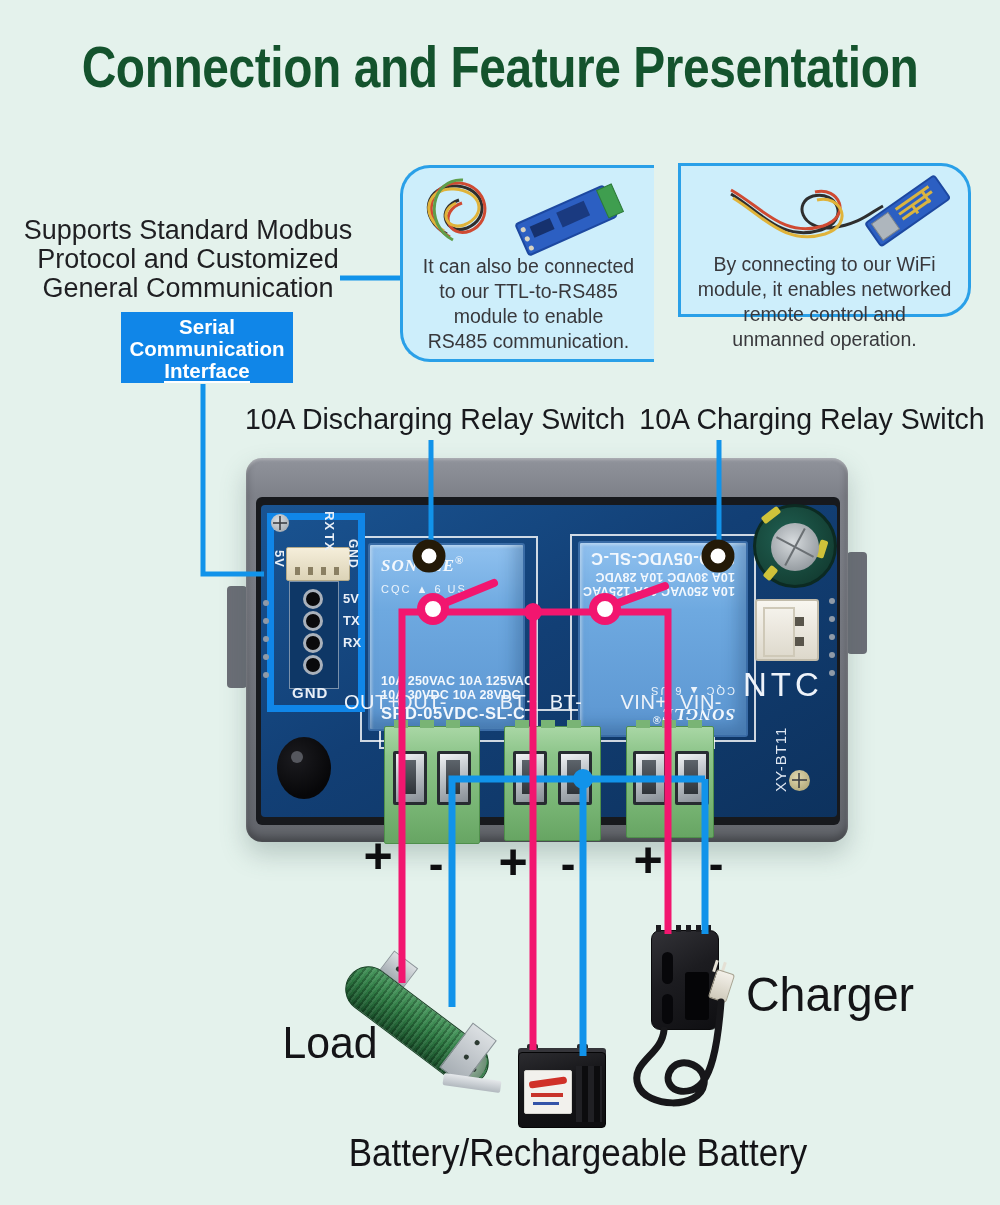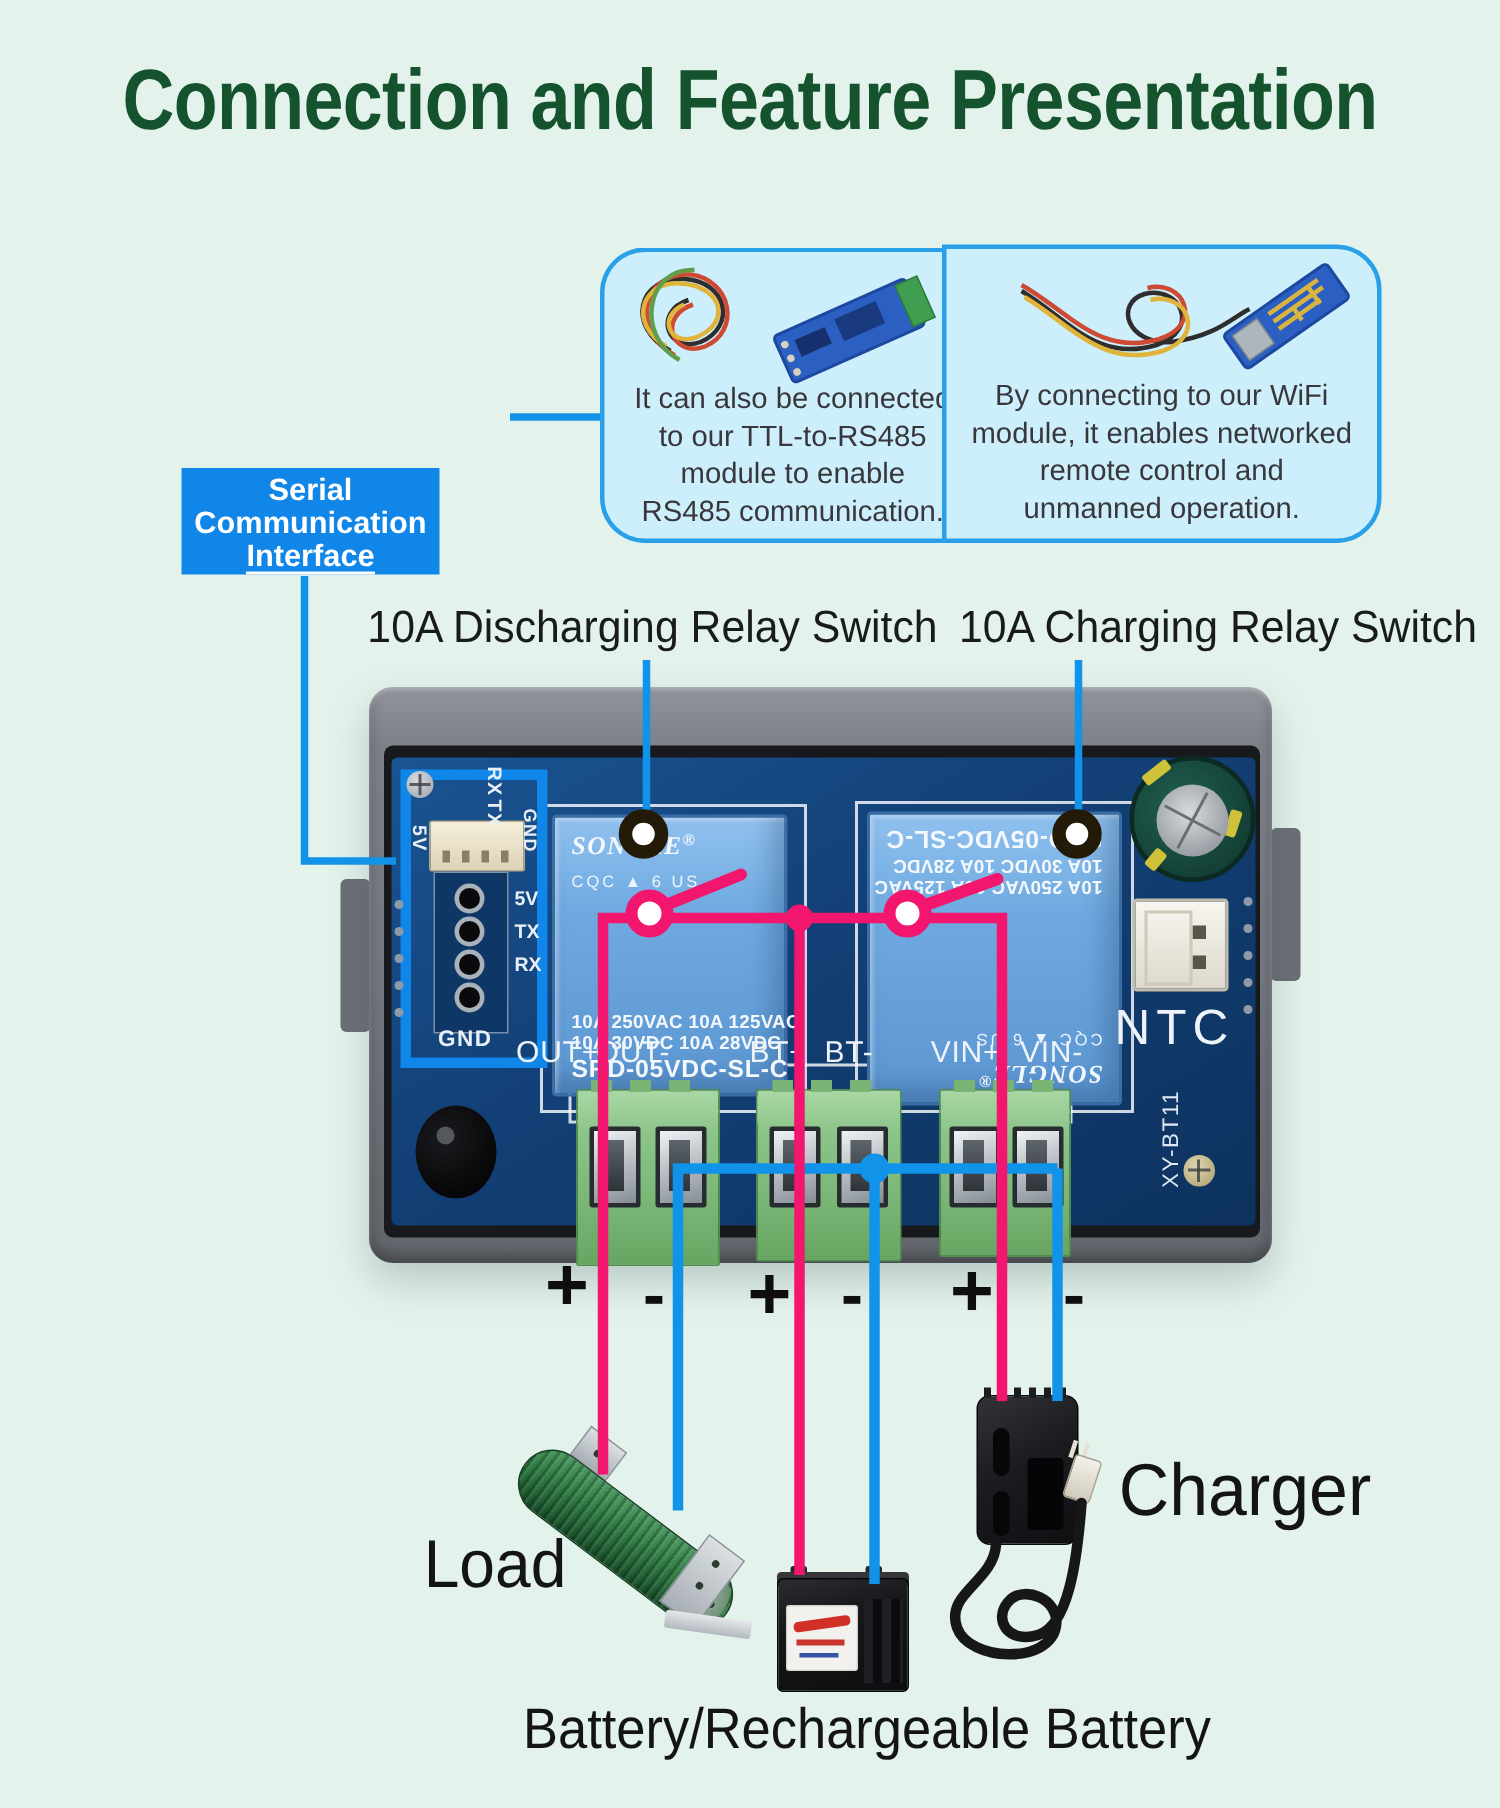--- a/index.html
+++ b/index.html
@@ -6,21 +6,21 @@
   .page{position:relative;width:1000px;height:1205px;background:#e4f2ec;font-family:"Liberation Sans",sans-serif;overflow:hidden;}
   .abs{position:absolute;}
 
   
   .title{top:34px;left:0;width:100%;text-align:center;font-size:57px;font-weight:700;color:#14532d;}
   .title>span{display:inline-block;transform:scaleX(.84);transform-origin:50% 50%;white-space:nowrap;letter-spacing:-.5px;}
 
   
   .callout{background:#cdeefb;border:3px solid #2aa0e8;box-sizing:border-box;}
   #co1{left:400px;top:165px;width:254px;height:197px;border-radius:30px 0 0 30px;border-right:none;}
-  #co2{left:628px;top:163px;width:293px;height:199px;border-radius:0 30px 30px 0;}
+  #co2{left:678px;top:163px;width:293px;height:154px;border-radius:0 30px 30px 0;}
   .co-text{left:0;width:100%;text-align:center;font-size:19.5px;line-height:25px;color:#38383c;white-space:pre-line;}
   #co1 .co-text{top:86px;}
   #co2 .co-text{top:86px;}
 
   
   .left-note{left:18px;top:216px;width:340px;text-align:center;font-size:27px;line-height:29px;color:#1f1f22;white-space:pre-line;}
   .serial-box{left:121px;top:312px;width:172px;height:71px;background:#1086e8;color:#fff;text-align:center;font-weight:700;font-size:20.5px;line-height:22px;padding-top:4px;box-sizing:border-box;}
   .serial-box .u{display:inline-block;border-bottom:2px solid #fff;line-height:20px;}
 
   
@@ -178,20 +178,23 @@
         <rect x="170" y="30" width="20" height="20" fill="#aeb6bd" stroke="#7c848b"></rect>
         <path d="M198,32 h40 M198,38 h40 M198,44 h34 M230,32 v14 M214,38 v10" stroke="#d9b441" stroke-width="3" fill="none"></path>
       </g>
     </svg>
     <div class="abs co-text">By connecting to our WiFi
 module, it enables networked
 remote control and
 unmanned operation.</div>
   </div>
 
+  <div class="abs left-note">Supports Standard Modbus
+Protocol and Customized
+General Communication</div>
 
   <div class="abs serial-box">
     <div style="white-space:pre-line;">Serial
 Communication</div>
     <span class="u">Interface</span>
   </div>
 
   <div class="abs rlabel" style="left:435px;">10A Discharging Relay Switch</div>
   <div class="abs rlabel" style="left:812px;">10A Charging Relay Switch</div>
 

